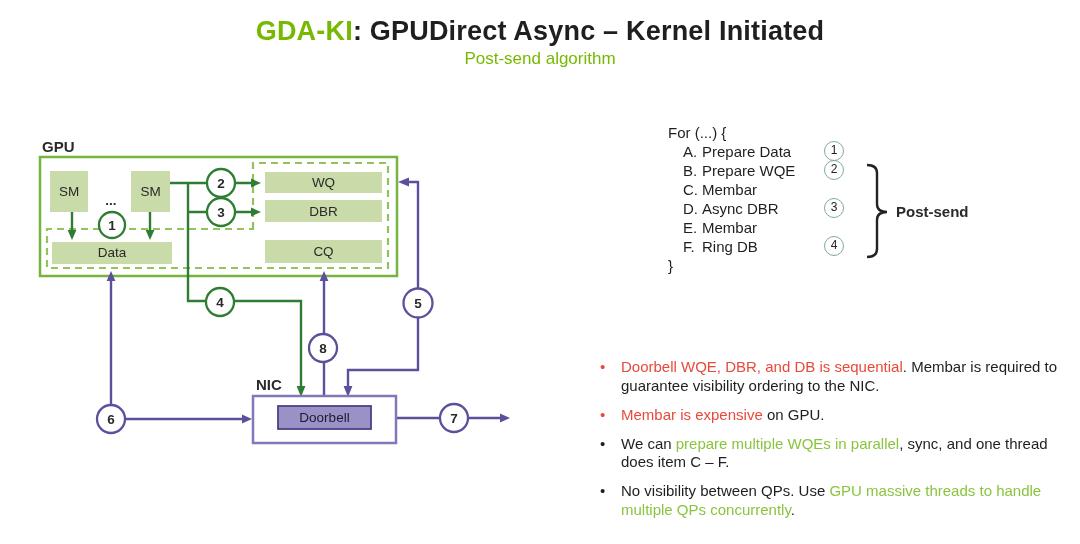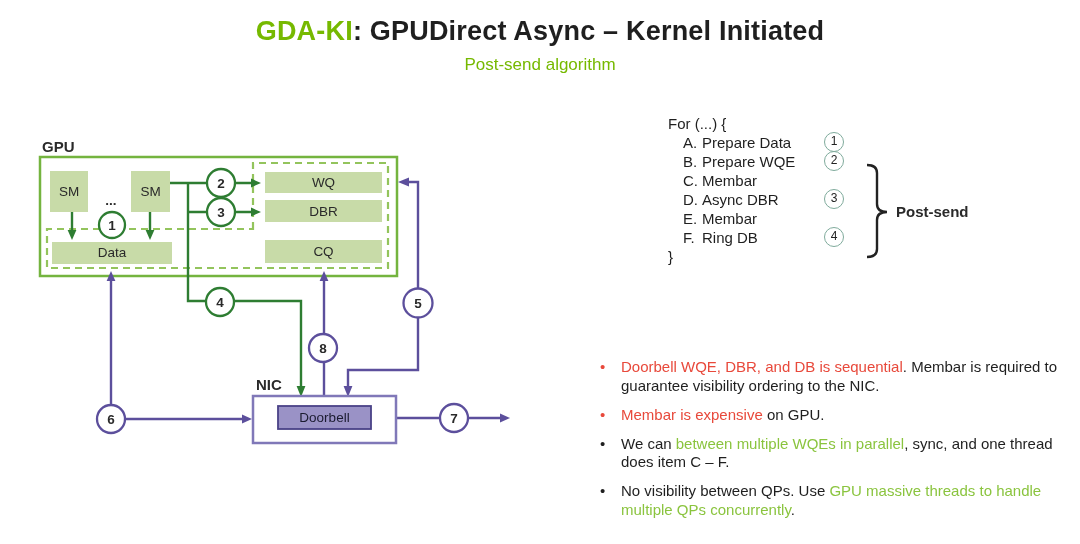--- a/index.html
+++ b/index.html
@@ -10,21 +10,21 @@
   }
   *{margin:0;padding:0;box-sizing:border-box}
   html,body{width:1080px;height:544px;background:#ffffff;overflow:hidden;
     font-family:"Liberation Sans",sans-serif;color:var(--ink)}
   .stage{position:relative;width:1080px;height:544px}
 
   
   .header{position:absolute;top:16px;left:0;width:1080px;text-align:center}
   .title{font-size:27px;font-weight:700;letter-spacing:.2px;line-height:30px}
   .title .accent{color:var(--accent)}
-  .subtitle{margin-top:9px;font-size:17px;color:var(--accent)}
+  .subtitle{margin-top:3px;font-size:17px;color:var(--accent)}
 
   
   svg.diagram{position:absolute;left:0;top:0}
   svg.diagram text{font-family:"Liberation Sans",sans-serif;fill:#2a2a2a}
   .gbox{fill:var(--boxfill)}
   .gpu-rect{fill:#fff;stroke:var(--bordergreen);stroke-width:2.5}
   .dash{fill:none;stroke:var(--dashgreen);stroke-width:2.2;stroke-dasharray:7 5}
   .gline{fill:none;stroke:var(--linegreen);stroke-width:2.4}
   .garrow{fill:var(--linegreen);stroke:none}
   .pline{fill:none;stroke:var(--purple);stroke-width:2.4}
@@ -34,21 +34,21 @@
   .nic-rect{fill:#fff;stroke:var(--nicborder);stroke-width:2.5}
   .db-rect{fill:var(--doorbellfill);stroke:var(--doorbellborder);stroke-width:1.8}
   .boxlbl{font-size:13.5px}
   .biglbl{font-size:15px;font-weight:700;fill:#111}
   .stepnum{font-size:13.5px;font-weight:700;fill:#111;text-anchor:middle}
   .mid{text-anchor:middle}
   .brace{fill:none;stroke:#222;stroke-width:2.4}
   .bracelbl{font-size:15px;font-weight:700;fill:#111}
 
   
-  .pseudo{position:absolute;left:668px;top:114px;width:240px;font-size:15px;line-height:19px}
+  .pseudo{position:absolute;left:668px;top:123px;width:240px;font-size:15px;line-height:19px}
   .prow{position:relative;height:19px;white-space:nowrap}
   .prow.item{padding-left:15px}
   .plabel{display:inline-block;width:19px}
   .ncirc{position:absolute;left:156px;top:-1px;width:20px;height:20px;border:1.5px solid var(--circleteal);
     border-radius:50%;font-size:12px;line-height:17px;text-align:center;color:#222}
 
   
   .notes{position:absolute;left:600px;top:358px;width:462px;font-size:15px;line-height:18.5px}
   .bullet{display:flex;margin-bottom:10.5px}
   .dot{width:21px;flex:0 0 21px;font-size:15px}
@@ -183,21 +183,21 @@
     <div class="bullet">
       <span class="dot red-dot">•</span>
       <span class="btext"><span class="red">Doorbell WQE, DBR, and DB is sequential</span><span class="ink">. Membar is required to guarantee visibility ordering to the NIC.</span></span>
     </div>
     <div class="bullet">
       <span class="dot red-dot">•</span>
       <span class="btext"><span class="red">Membar is expensive</span><span class="ink"> on GPU.</span></span>
     </div>
     <div class="bullet">
       <span class="dot ink-dot">•</span>
-      <span class="btext"><span class="ink">We can </span><span class="green">between multiple WQEs in parallel</span><span class="ink">, sync, and one thread does item C – F.</span></span>
+      <span class="btext"><span class="ink">We can </span><span class="green">prepare multiple WQEs in parallel</span><span class="ink">, sync, and one thread does item C – F.</span></span>
     </div>
     <div class="bullet">
       <span class="dot ink-dot">•</span>
       <span class="btext"><span class="ink">No visibility between QPs. Use </span><span class="green">GPU massive threads to handle multiple QPs concurrently</span><span class="ink">.</span></span>
     </div>
   </div>
 
 </div>
 
 </body></html>

